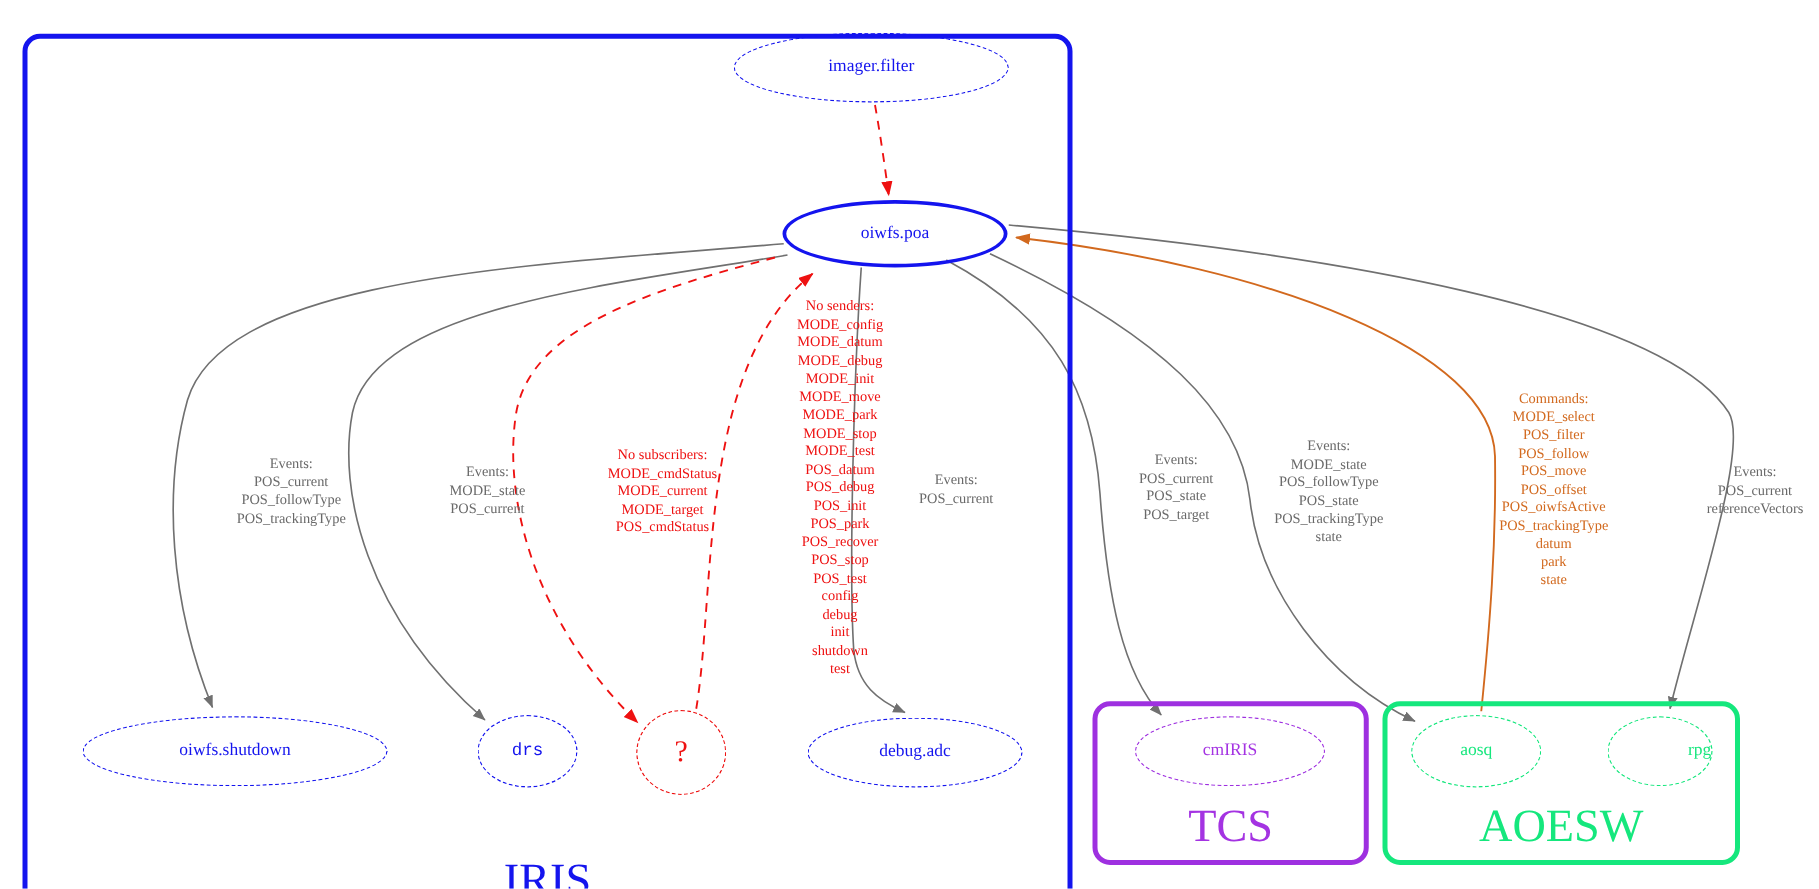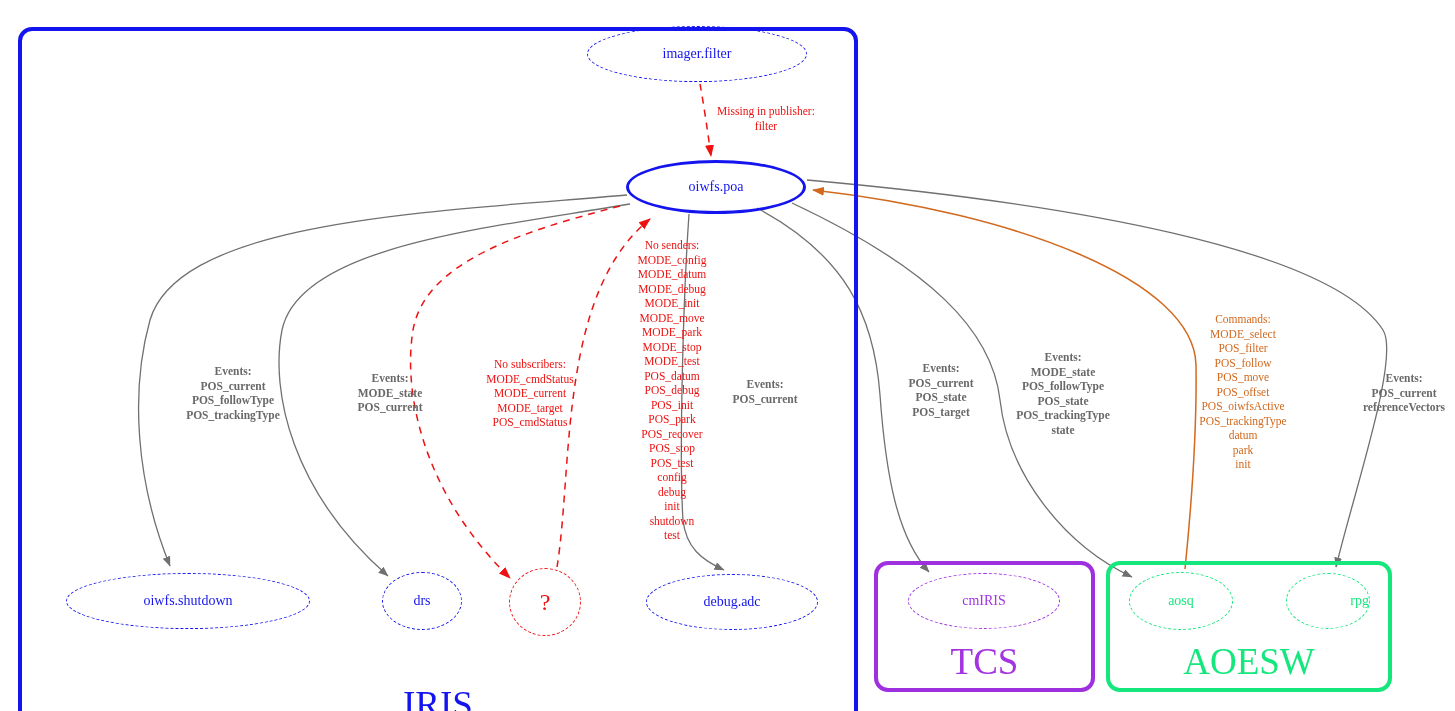--- a/index.html
+++ b/index.html
@@ -22,21 +22,21 @@
   .solid-bold{border:3px solid;}
   .c-blue{color:#1414ee;border-color:#1414ee;}
   .c-red{color:#ee1111;border-color:#ee1111;}
   .c-purple{color:#a433e2;border-color:#9e30e0;}
   .c-green{color:#15e77d;border-color:#15e77d;}
   .edge-label{
     position:absolute;transform:translateX(-50%);
     white-space:pre-line;text-align:center;
     font-size:11.5px;line-height:14.5px;
   }
-  .t-gray{color:#696969;font-weight:bold;}
+  .t-gray{color:#696969;}
   .t-red{color:#ee1111;}
   .t-orange{color:#d2691e;}
 </style>
 </head>
 <body>
 
 <div id="canvas">
 
   <svg id="edge-layer" viewBox="0 0 1455 711" xmlns="http://www.w3.org/2000/svg">
     <defs>
@@ -74,41 +74,39 @@
 
   <div class="node dashed c-blue" style="left:587px;top:26px;width:220px;height:56px;">
     <span>imager.filter</span>
   </div>
   <div class="node solid-bold c-blue" style="left:626px;top:160px;width:180px;height:54px;">
     <span>oiwfs.poa</span>
   </div>
   <div class="node dashed c-blue" style="left:66px;top:573px;width:244px;height:56px;">
     <span>oiwfs.shutdown</span>
   </div>
-  <div class="node dashed c-blue" style="left:382px;top:572px;width:80px;height:58px;">
+  <div class="node dashed c-blue" style="left:382px;top:572px;width:80px;height:58px;font-family:Liberation Mono, monospace;">
     <span>drs</span>
   </div>
   <div class="node dashed c-red" style="left:509px;top:568px;width:72px;height:68px;font-size:24px;">
     <span>?</span>
   </div>
   <div class="node dashed c-blue" style="left:646px;top:574px;width:172px;height:56px;">
     <span>debug.adc</span>
   </div>
   <div class="node dashed c-green" style="left:1129px;top:572px;width:104px;height:58px;">
     <span>aosq</span>
   </div>
   <div class="node dashed c-purple" style="left:908px;top:573px;width:152px;height:56px;">
     <span>cmIRIS</span>
   </div>
   <div class="node dashed c-green" style="left:1286px;top:573px;width:84px;height:56px;justify-content:flex-end;">
     <span>rpg</span>
   </div>
 
-  <div class="edge-label t-red" style="left:766px;top:104px;width:170px;">Missing in publisher:
-filter</div>
   <div class="edge-label t-gray" style="left:233px;top:364px;width:140px;">Events:
 POS_current
 POS_followType
 POS_trackingType</div>
   <div class="edge-label t-gray" style="left:390px;top:371px;width:120px;">Events:
 MODE_state
 POS_current</div>
   <div class="edge-label t-red" style="left:530px;top:357px;width:150px;">No subscribers:
 MODE_cmdStatus
 MODE_current
@@ -150,18 +148,18 @@
   <div class="edge-label t-orange" style="left:1243px;top:312px;width:160px;">Commands:
 MODE_select
 POS_filter
 POS_follow
 POS_move
 POS_offset
 POS_oiwfsActive
 POS_trackingType
 datum
 park
-init</div>
+state</div>
   <div class="edge-label t-gray" style="left:1404px;top:371px;width:110px;">Events:
 POS_current
 referenceVectors</div>
 
 </div>
 
 </body></html>

